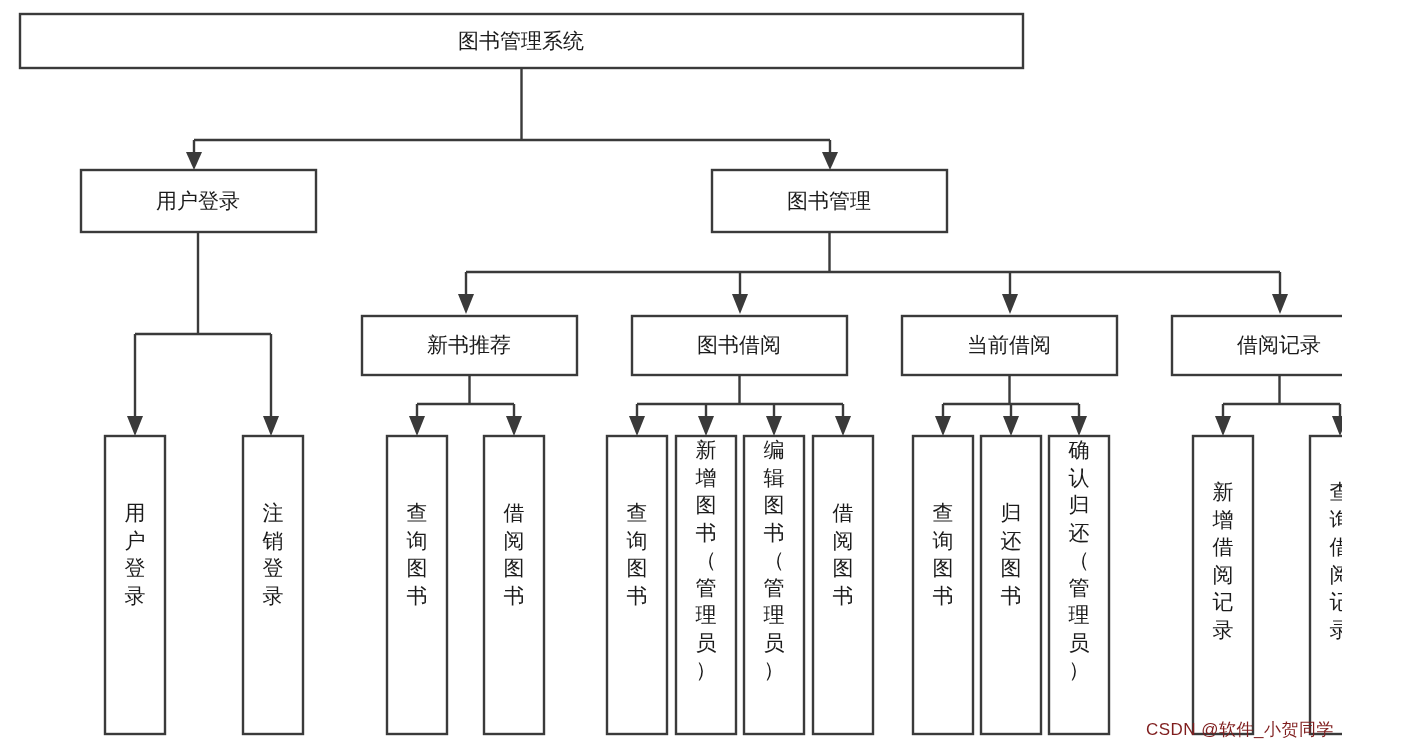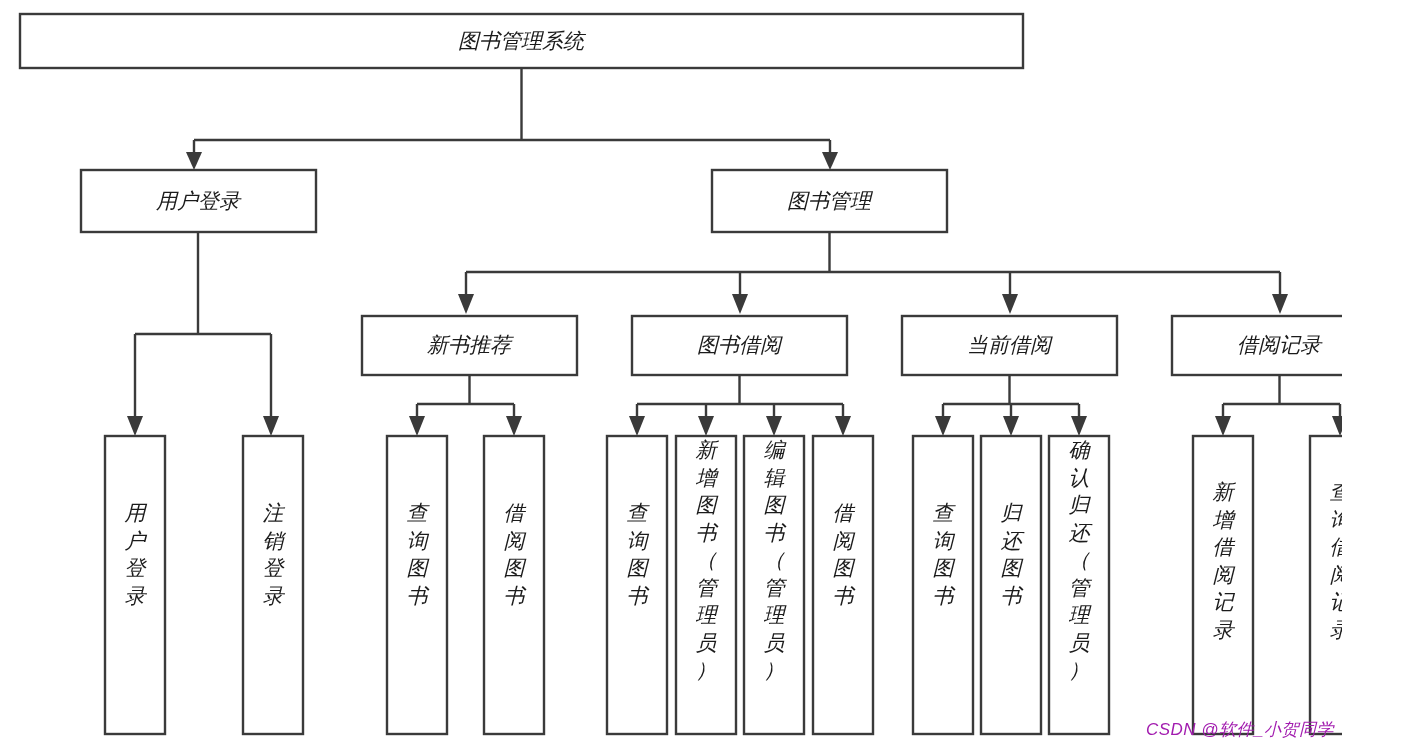--- a/index.html
+++ b/index.html
@@ -10,21 +10,20 @@
   }
   body {
     font-family: "Liberation Sans", "DejaVu Sans", sans-serif;
   }
   #diagram-root {
     position: relative;
     width: 1342px;
     height: 747px;
     background: #ffffff;
     overflow: hidden;
-    font-style: italic;
   }
   svg#tree-svg {
     position: absolute;
     left: 0;
     top: 0;
     width: 1405px;
     height: 747px;
     display: block;
   }
   .node-box {
@@ -54,21 +53,21 @@
     font-family: "Liberation Sans", "DejaVu Sans", sans-serif;
     font-size: 21px;
     text-anchor: middle;
   }
   .watermark-text {
     position: absolute;
     right: 8px;
     bottom: 6px;
     font-family: "Liberation Sans", "DejaVu Sans", sans-serif;
     font-size: 17px;
-    color: #a21caf;
+    color: #7f1d1d;
     white-space: nowrap;
     letter-spacing: 0.5px;
     user-select: none;
   }
 </style>
 </head>
 <body>
 
 <div id="diagram-root">
 

